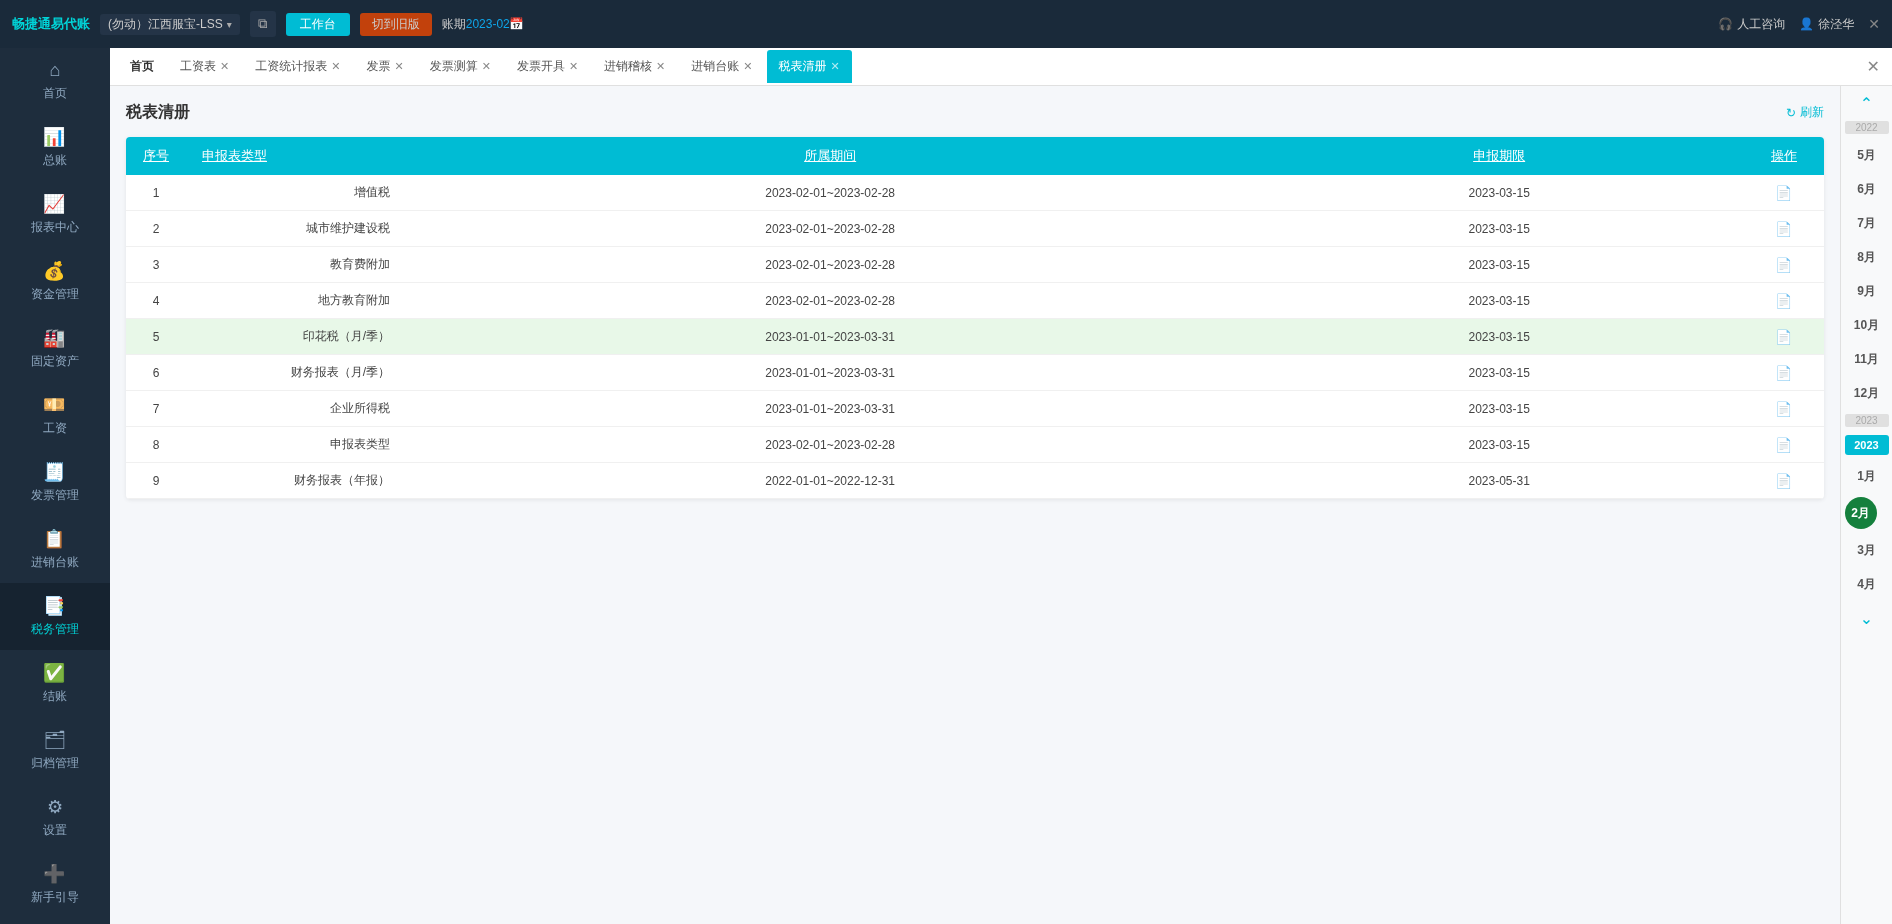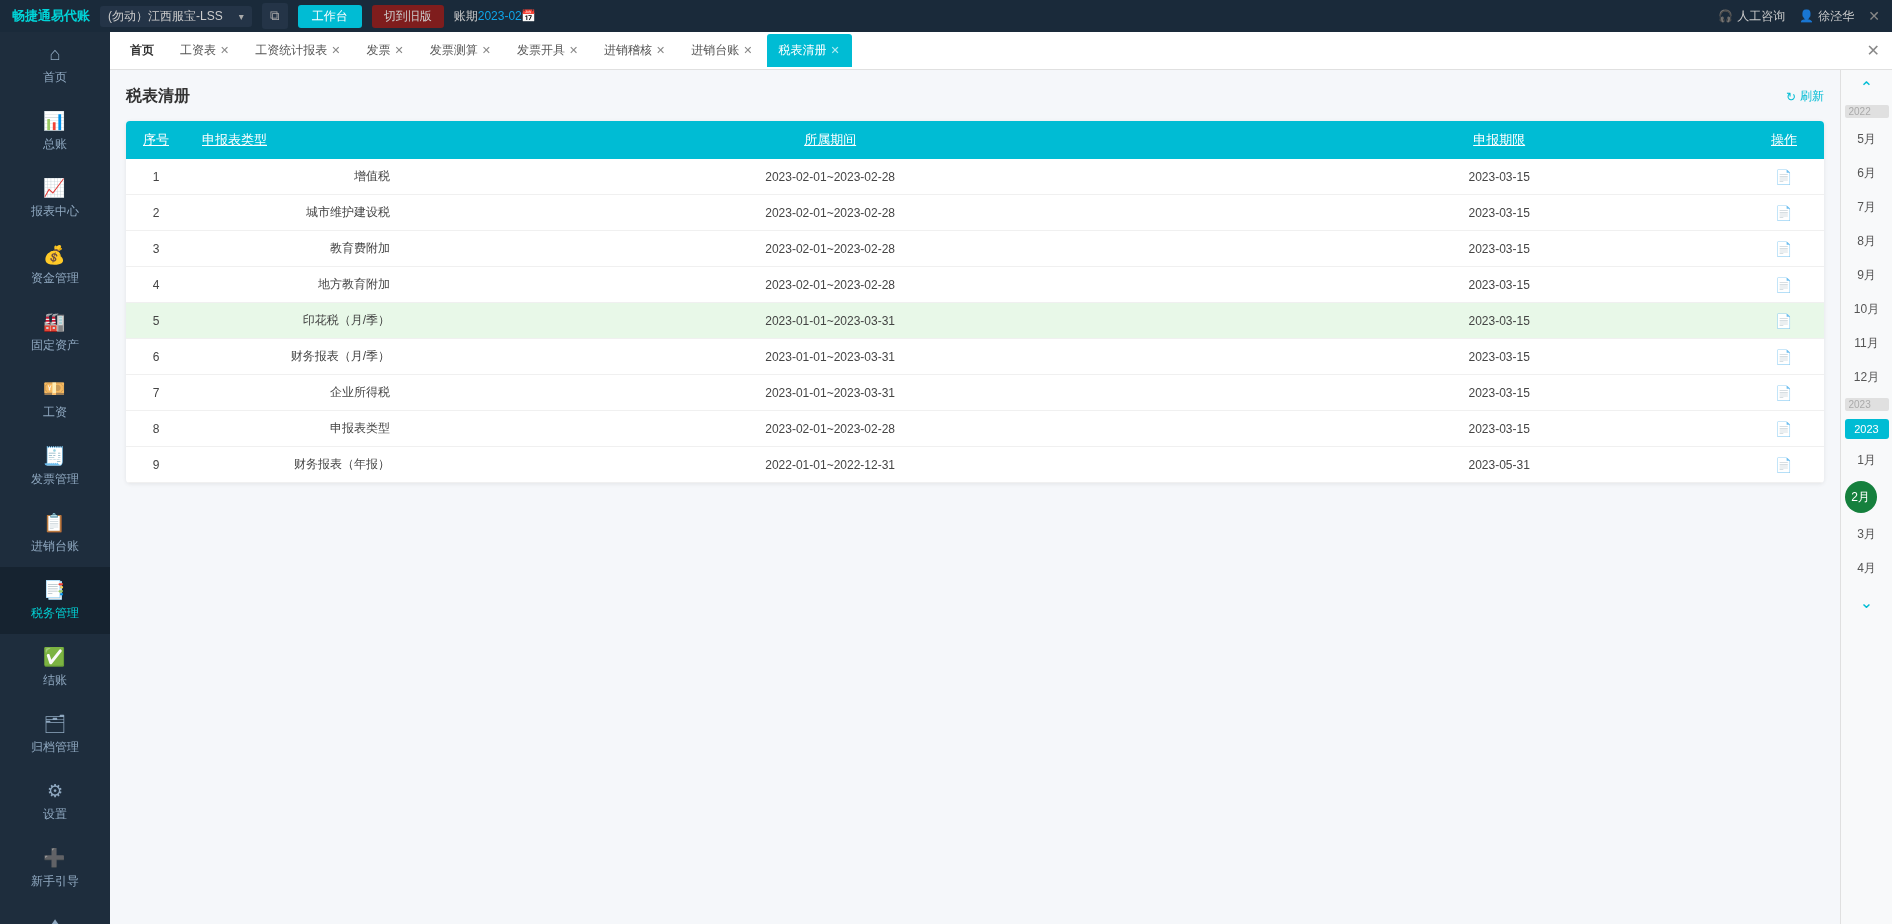--- a/index.html
+++ b/index.html
@@ -1,38 +1,38 @@
 <!DOCTYPE html>
 <html><head>
   <meta charset="utf-8">
   <style>
     * { box-sizing: border-box; margin: 0; padding: 0; }
     body { font-family: 'Microsoft YaHei', Arial, sans-serif; font-size: 13px; background: #f0f2f5; display: flex; flex-direction: column; height: 100vh; overflow: hidden; }
 
     
     .top-bar {
-      height: 32px;
+      height: 48px;
       background: #1a2a3a;
       display: flex;
       align-items: center;
       padding: 0 12px;
       gap: 10px;
       flex-shrink: 0;
     }
     .top-bar-logo {
       color: #00d4d8;
       font-size: 13px;
       font-weight: bold;
     }
     .top-bar-company {
       color: #ccc;
       font-size: 12px;
       display: flex;
       align-items: center;
-      gap: 16px;
+      gap: 4px;
       background: #243447;
       padding: 2px 8px;
       border-radius: 3px;
       cursor: pointer;
     }
     .top-bar-company .chevron { font-size: 10px; color: #aaa; }
     .top-bar-icon-btn {
       background: #243447;
       border: none;
       color: #aaa;
@@ -44,21 +44,21 @@
     .top-bar-workbench {
       background: #00bcd4;
       color: white;
       border: none;
       padding: 3px 14px;
       border-radius: 3px;
       cursor: pointer;
       font-size: 12px;
     }
     .top-bar-switch {
-      background: #7f1d1d;
+      background: #c2410c;
       color: #ccc;
       border: none;
       padding: 3px 12px;
       border-radius: 3px;
       cursor: pointer;
       font-size: 12px;
     }
     .top-bar-period {
       color: #ccc;
       font-size: 12px;
@@ -242,33 +242,34 @@
     }
     .calendar-panel .year-label {
       font-size: 10px;
       color: #aaa;
       margin: 4px 0 2px;
       writing-mode: horizontal-tb;
       background: #e0e0e0;
       padding: 1px 4px;
       border-radius: 2px;
       width: 44px;
-      text-align: left;
+      text-align: center;
     }
     .calendar-panel .month-item {
       width: 44px;
       height: 26px;
       display: flex;
       align-items: center;
       justify-content: center;
       font-size: 12px;
       color: #555;
       cursor: pointer;
       border-radius: 3px;
       margin: 8px 0;
+      font-weight: bold;
     }
     .calendar-panel .month-item.active-month {
       background: #15803d;
       color: #fff;
       border-radius: 50%;
       width: 32px;
       height: 32px;
     }
     .calendar-panel .month-item.year-tag {
       background: #00bcd4;

